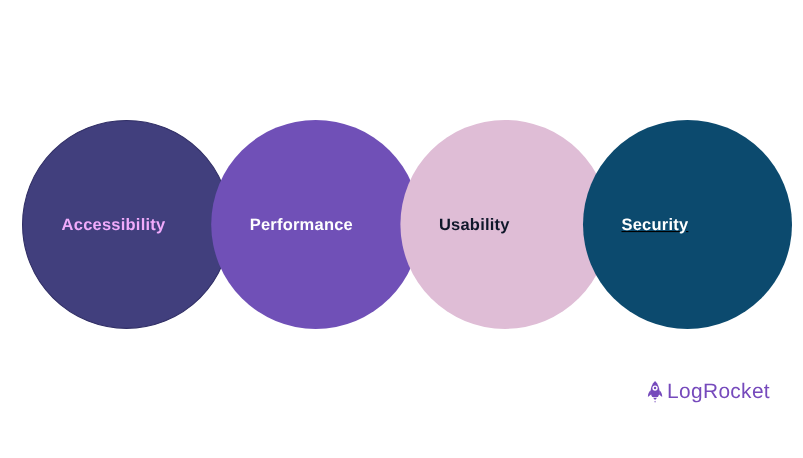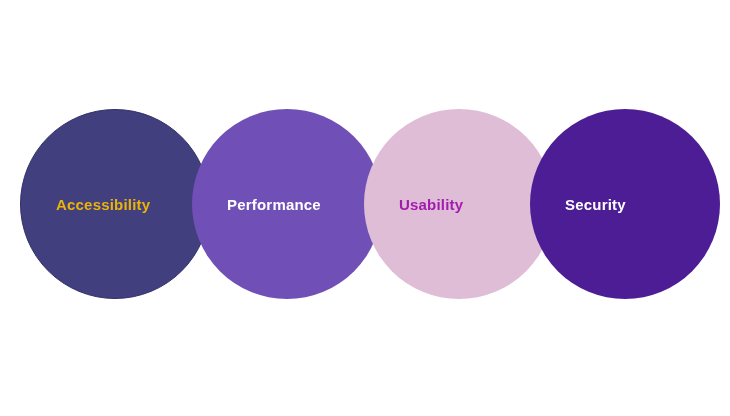--- a/index.html
+++ b/index.html
@@ -59,29 +59,45 @@
     letter-spacing: 0.3px;
     line-height: 1;
   }
 </style>
 </head>
 <body>
 
 <div class="stage">
 
   <div class="circle circle-1" style="background-color: rgb(65, 63, 125);">
-    <span class="label" style="color: #eab308;">Accessibility</span>
+    <span class="label" style="color: #f0abfc;">Accessibility</span>
   </div>
 
   <div class="circle circle-2" style="background-color: rgb(112, 80, 183);">
     <span class="label" style="color: rgb(255, 255, 255); text-align: center;">Performance</span>
   </div>
 
   <div class="circle circle-3" style="background-color: rgb(223, 189, 214);">
-    <span class="label" style="color: #a21caf;">Usability</span>
+    <span class="label" style="color: #0f172a;">Usability</span>
   </div>
 
-  <div class="circle circle-4" style="background-color: #4c1d95;">
+  <div class="circle circle-4" style="background-color: #0c4a6e; text-decoration: underline;">
     <span class="label" style="color: rgb(255, 255, 255);">Security</span>
   </div>
 
+  <div class="logo">
+    <span>
+      <svg viewBox="0 0 30 42" xmlns="http://www.w3.org/2000/svg" aria-hidden="true">
+        <g fill="#764ABC">
+          <path d="M15 1.5 C20.5 7 23 13.5 23 20.5 C23 25 21.8 28.5 20 31 L10 31 C8.2 28.5 7 25 7 20.5 C7 13.5 9.5 7 15 1.5 Z"></path>
+          <path d="M7.3 18.5 C3.8 21.2 2 25.3 2 30.6 L7.7 26.4 Z"></path>
+          <path d="M22.7 18.5 C26.2 21.2 28 25.3 28 30.6 L22.3 26.4 Z"></path>
+          <path d="M11.3 32.2 L18.7 32.2 L15 36.2 Z"></path>
+          <rect x="14.1" y="37.6" width="1.8" height="3.2" rx="0.9"></rect>
+        </g>
+        <circle cx="15" cy="14.5" r="4.8" fill="#ffffff"></circle>
+        <circle cx="15" cy="14.5" r="2.2" fill="#764ABC"></circle>
+      </svg>
+    </span>
+    <span class="logo-text" style="color: rgb(118, 74, 188);">LogRocket</span>
+  </div>
 
 </div>
 
 </body></html>

